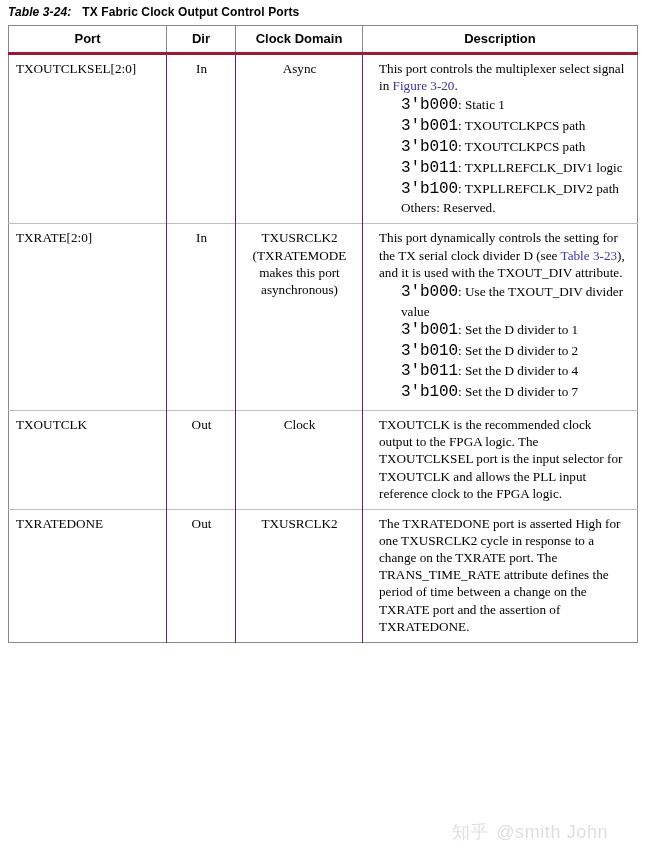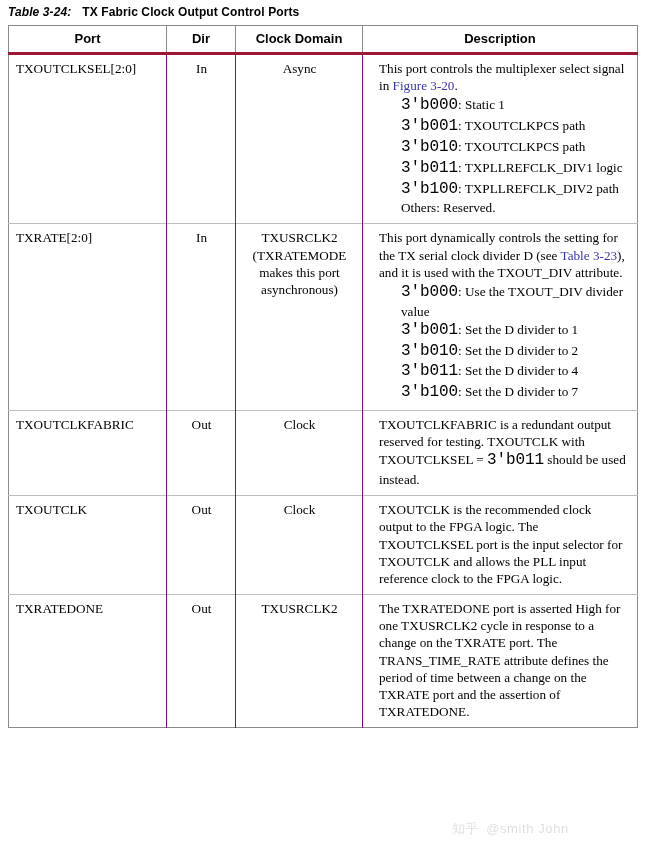--- a/index.html
+++ b/index.html
@@ -107,21 +107,21 @@
   .lnk {
     color: #3c34a8;
   }
 
   
   .watermark {
     position: absolute;
     left: 452px;
     top: 820px;
     font-family: "Liberation Sans", sans-serif;
-    font-size: 13px;
+    font-size: 18px;
     color: #000000;
     opacity: 0.13;
     white-space: nowrap;
     letter-spacing: 0.6px;
     pointer-events: none;
   }
   .watermark .zh { margin-right: 7px; }
 </style>
 </head>
 <body>
@@ -168,28 +168,20 @@
           <td class="desc">
             <p><span>This port dynamically controls the setting for the TX serial clock divider D (see </span><span class="lnk">Table 3-23</span><span>), and it is used with the TXOUT_DIV attribute.</span></p>
             <p class="opt opt-first"><span class="mono">3'b000</span><span>: Use the TXOUT_DIV divider value</span></p>
             <p class="opt"><span class="mono">3'b001</span><span>: Set the D divider to 1</span></p>
             <p class="opt"><span class="mono">3'b010</span><span>: Set the D divider to 2</span></p>
             <p class="opt"><span class="mono">3'b011</span><span>: Set the D divider to 4</span></p>
             <p class="opt"><span class="mono">3'b100</span><span>: Set the D divider to 7</span></p>
           </td>
         </tr>
         <tr>
-          <td class="port">TXOUTCLKFABRIC</td>
-          <td class="dir">Out</td>
-          <td class="clk"><span>Clock</span></td>
-          <td class="desc">
-            <p><span>TXOUTCLKFABRIC is a redundant output reserved for testing. TXOUTCLK with TXOUTCLKSEL = </span><span class="mono">3'b011</span><span> should be used instead.</span></p>
-          </td>
-        </tr>
-        <tr>
           <td class="port">TXOUTCLK</td>
           <td class="dir">Out</td>
           <td class="clk"><span>Clock</span></td>
           <td class="desc">
             <p><span>TXOUTCLK is the recommended clock output to the FPGA logic. The TXOUTCLKSEL port is the input selector for TXOUTCLK and allows the PLL input reference clock to the FPGA logic.</span></p>
           </td>
         </tr>
         <tr>
           <td class="port">TXRATEDONE</td>
           <td class="dir">Out</td>

